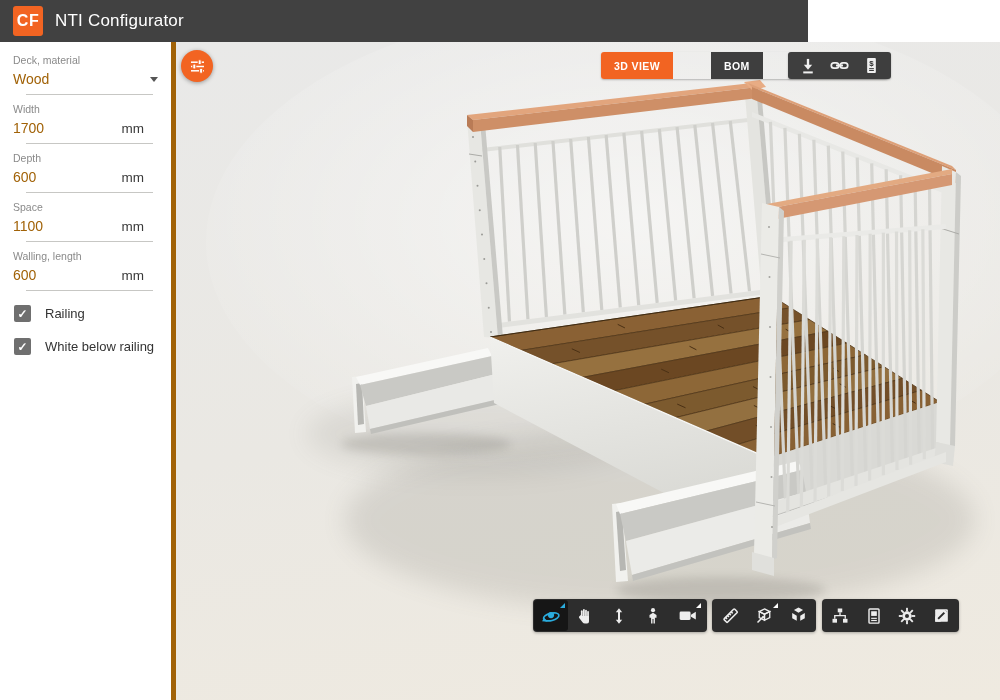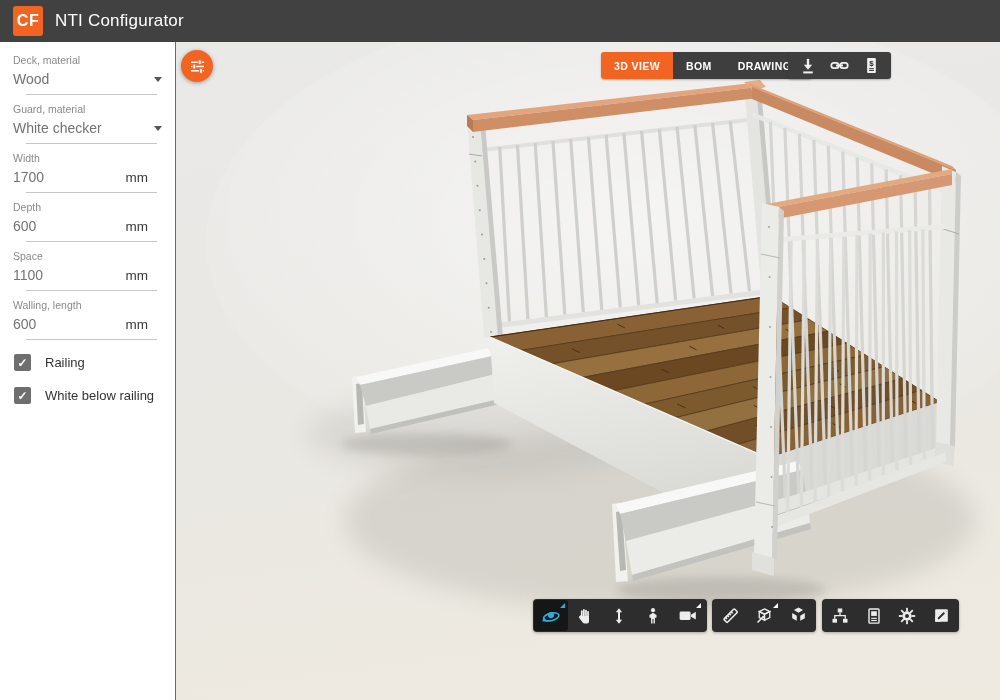--- a/index.html
+++ b/index.html
@@ -1,33 +1,33 @@
 <!DOCTYPE html>
 <html style="--accent: #F26422; --topbar: #414141; --toolaccent: #2AACDE;"><head>
 <meta charset="utf-8">
 <style>
   * { margin:0; padding:0; box-sizing:border-box; }
   html,body { width:1000px; height:700px; overflow:hidden;
     font-family:"Liberation Sans", sans-serif; background:#fff; }
 
   
-  .topbar { position:absolute; left:0; top:0; width:1000px; height:42px;
+  .topbar { position:absolute; left:0; top:0; width:808px; height:42px;
     background:var(--topbar,#414141); display:flex; align-items:center; z-index:30; }
   .logo { width:30px; height:30px; margin-left:13px; border-radius:3px;
     background:var(--accent,#F26422); color:#fff; font-weight:bold; font-size:16px;
     display:flex; align-items:center; justify-content:center; letter-spacing:.5px; }
   .apptitle { color:#fff; font-size:17px; margin-left:12px; letter-spacing:.2px; }
 
   
   .sidebar { position:absolute; left:0; top:42px; width:176px; height:658px;
-    background:#fff; border-right:1px solid #a16207; z-index:20; padding:4px 0 0 0; }
+    background:#fff; border-right:5px solid #a16207; z-index:20; padding:4px 0 0 0; }
   .field { padding:0 9px 0 13px; }
   .field .flabel { font-size:10.5px; color:#8A8A8A; margin-top:8px; }
   .field .fvalrow { display:flex; align-items:center; margin-top:4px; height:18px; }
-  .field .fval { font-size:14px; color:#737373; flex:1; }
+  .field .fval { font-size:14px; color:#a16207; flex:1; }
   .caret { width:0; height:0; border-left:4.5px solid transparent;
     border-right:4.5px solid transparent; border-top:5px solid #555; margin-right:4px; }
   .unit { font-size:13.5px; color:#3A3A3A; margin-right:18px; }
   .fdiv { height:1px; background:#C7C7C4; margin:6px 9px 0 13px; }
   .checkrow { display:flex; align-items:center; margin:12px 0 0 14px; height:21px; }
   .checkbox { width:17px; height:17px; background:#6F6F6F; border-radius:2px;
     color:#fff; font-size:12px; font-weight:bold; display:flex; align-items:center;
     justify-content:center; }
   .checklabel { font-size:13px; color:#333; margin-left:14px; }
 
@@ -37,21 +37,21 @@
   .viewport { position:absolute; inset:0; }
 
   
   .fab { position:absolute; left:5px; top:8px; width:32px; height:32px; border-radius:50%;
     background:var(--accent,#F26422); box-shadow:0 1px 4px rgba(0,0,0,.35);
     display:flex; align-items:center; justify-content:center; z-index:5; }
 
   
   .viewbar { position:absolute; left:0; top:10px; width:824px; height:27px; z-index:5; }
   .tabs { position:absolute; left:425px; top:0; display:flex; height:27px;
-    border-radius:3px; overflow:hidden; box-shadow:0 1px 2px rgba(0,0,0,.25); }
+    border-radius:3px; overflow:hidden; box-shadow:0 1px 2px rgba(0,0,0,.25);gap:38px; }
   .tab { background:#3E3E3E; color:#fff; font-size:10.5px; font-weight:bold;
     letter-spacing:.4px; display:flex; align-items:center; justify-content:center;
     padding:0 13px; }
   .tab.active { background:var(--accent,#F26422); }
   .actions { position:absolute; left:612px; top:0; width:103px; height:27px;
     background:#3E3E3E; border-radius:3px; display:flex; align-items:center;
     justify-content:space-around; box-shadow:0 1px 2px rgba(0,0,0,.25); padding:0 4px; }
   .actbtn { width:26px; height:27px; display:flex; align-items:center; justify-content:center; }
 
   
@@ -75,28 +75,20 @@
 <div class="topbar">
   <div class="logo">CF</div>
   <div class="apptitle">NTI Configurator</div>
 </div>
 
 <div class="sidebar">
   <div class="field">
     <div class="flabel">Deck, material</div>
     <div class="fvalrow">
         <div class="fval">Wood</div>
-      <div class="caret"></div>
-      </div>
-    <div class="fdiv"></div>
-  </div>
-  <div class="field">
-    <div class="flabel">Guard, material</div>
-    <div class="fvalrow">
-        <div class="fval">White checker</div>
       <div class="caret"></div>
       </div>
     <div class="fdiv"></div>
   </div>
 
   <div class="field">
     <div class="flabel">Width</div>
     <div class="fvalrow">
         <div class="fval">1700</div>
       <div class="unit">mm</div>

